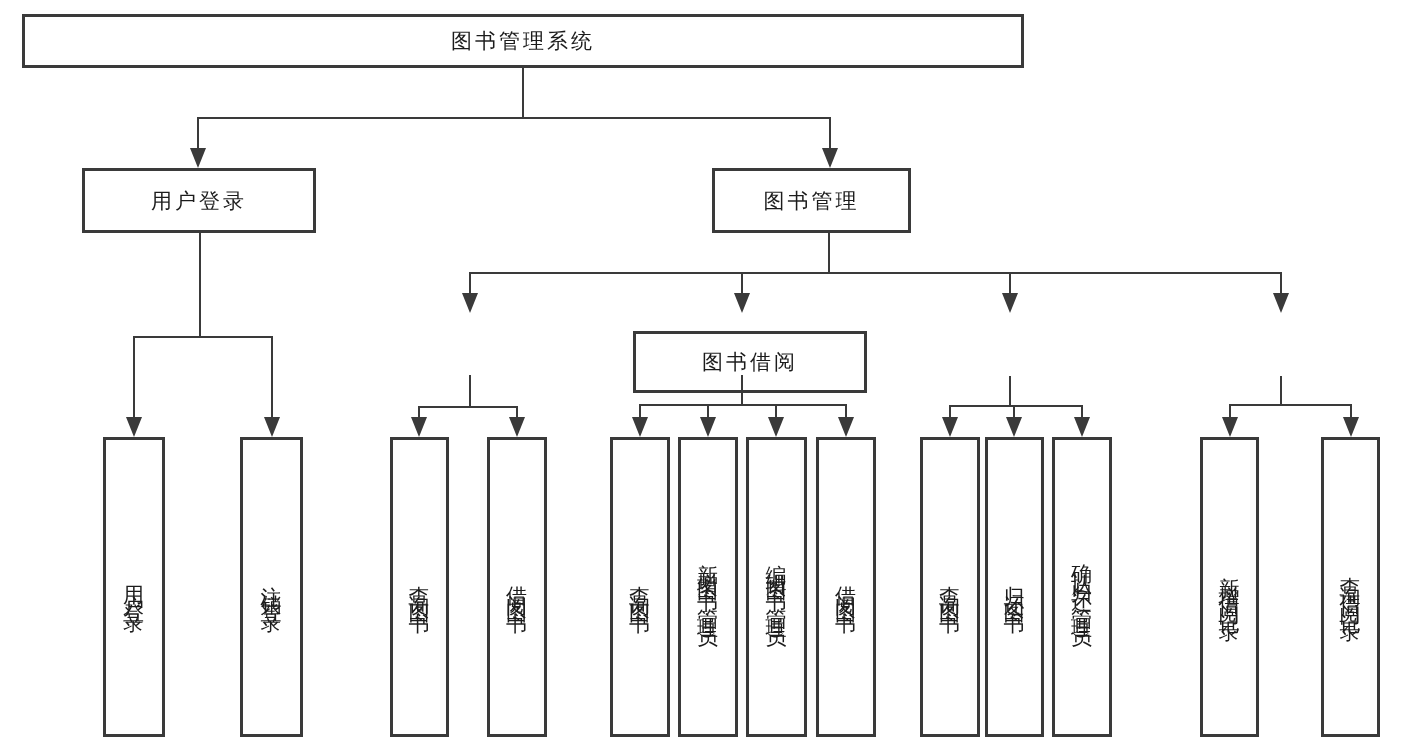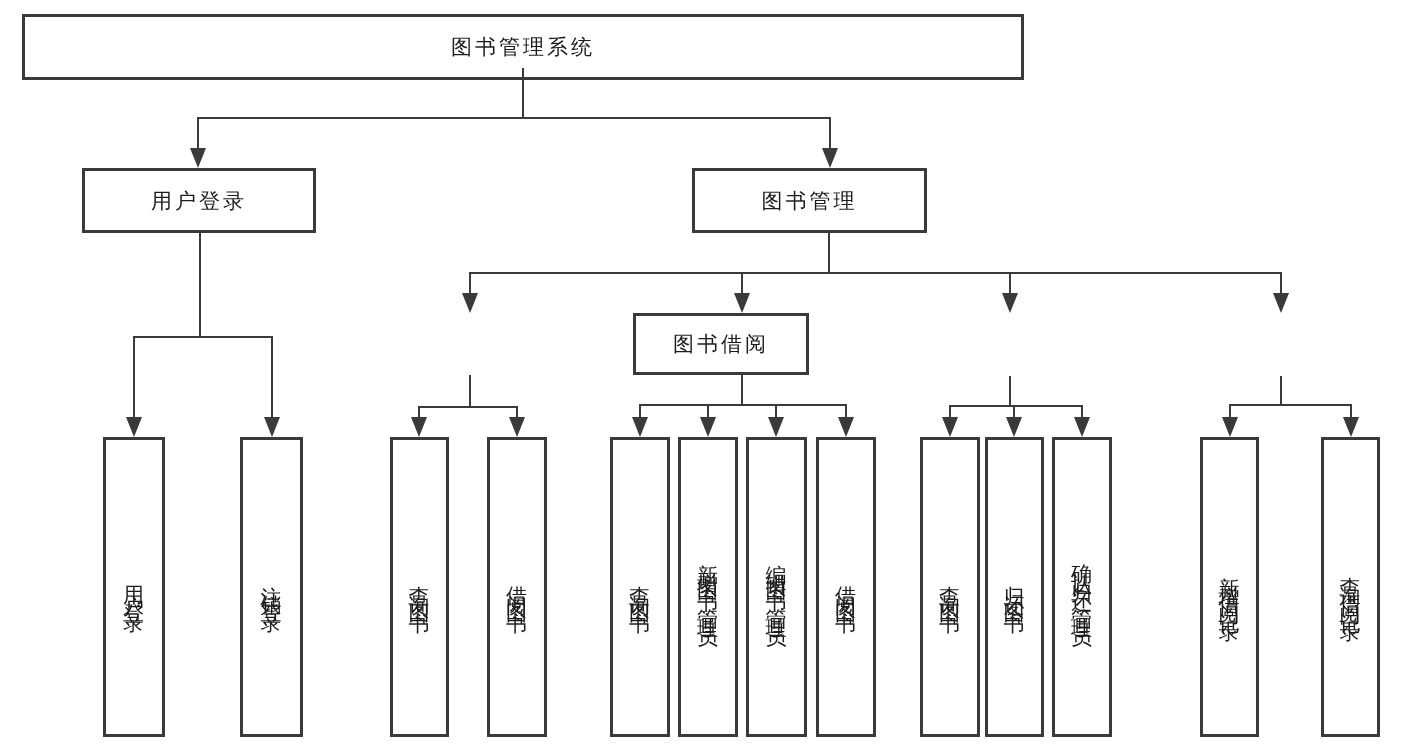--- a/index.html
+++ b/index.html
@@ -49,35 +49,35 @@
     color:var(--wm);
     letter-spacing:1px;
     white-space:nowrap;
   }
 </style>
 </head>
 <body>
 
 <div class="stage">
 
-  <div class="box hbox" style="left:22px;top:14px;width:1002px;height:66px">
+  <div class="box hbox" style="left:22px;top:14px;width:1002px;height:54px">
     <span class="lbl">图书管理系统</span>
   </div>
 
   <div class="vl" style="left:522px;top:68px;height:50px"></div>
   <div class="hl" style="left:197px;top:117px;width:634px"></div>
   <div class="vl" style="left:197px;top:117px;height:34px"></div>
   <div class="ah" style="left:190px;top:148px"></div>
   <div class="vl" style="left:829px;top:117px;height:34px"></div>
   <div class="ah" style="left:822px;top:148px"></div>
 
   <div class="box hbox" style="left:82px;top:168px;width:234px;height:65px">
     <span class="lbl">用户登录</span>
   </div>
-  <div class="box hbox" style="left:692px;top:168px;width:235px;height:65px">
+  <div class="box hbox" style="left:712px;top:168px;width:199px;height:65px">
     <span class="lbl">图书管理</span>
   </div>
 
   <div class="vl" style="left:199px;top:233px;height:105px"></div>
   <div class="hl" style="left:133px;top:336px;width:140px"></div>
   <div class="vl" style="left:133px;top:336px;height:84px"></div>
   <div class="ah" style="left:126px;top:417px"></div>
   <div class="vl" style="left:271px;top:336px;height:84px"></div>
   <div class="ah" style="left:264px;top:417px"></div>
 
@@ -85,21 +85,21 @@
   <div class="hl" style="left:469px;top:272px;width:813px"></div>
   <div class="vl" style="left:469px;top:272px;height:24px"></div>
   <div class="ah" style="left:462px;top:293px"></div>
   <div class="vl" style="left:741px;top:272px;height:24px"></div>
   <div class="ah" style="left:734px;top:293px"></div>
   <div class="vl" style="left:1009px;top:272px;height:24px"></div>
   <div class="ah" style="left:1002px;top:293px"></div>
   <div class="vl" style="left:1280px;top:272px;height:24px"></div>
   <div class="ah" style="left:1273px;top:293px"></div>
 
-  <div class="box hbox" style="left:633px;top:313px;width:176px;height:62px">
+  <div class="box hbox" style="left:633px;top:331px;width:234px;height:62px">
     <span class="lbl">图书借阅</span>
   </div>
 
   <div class="vl" style="left:469px;top:375px;height:33px"></div>
   <div class="hl" style="left:418px;top:406px;width:100px"></div>
   <div class="vl" style="left:418px;top:406px;height:14px"></div>
   <div class="ah" style="left:411px;top:417px"></div>
   <div class="vl" style="left:516px;top:406px;height:14px"></div>
   <div class="ah" style="left:509px;top:417px"></div>
 

